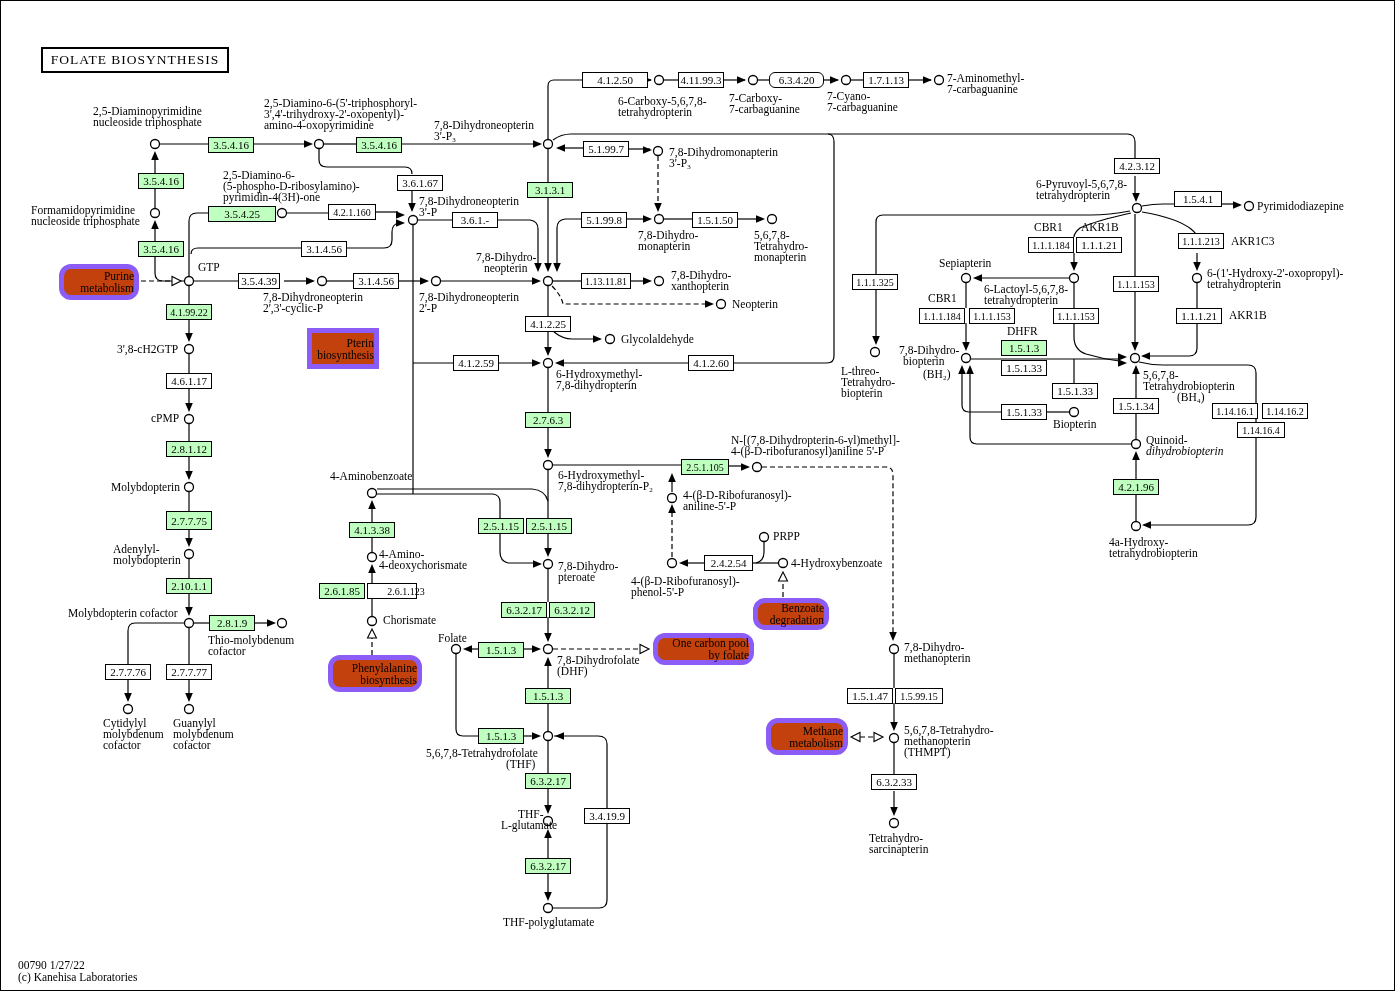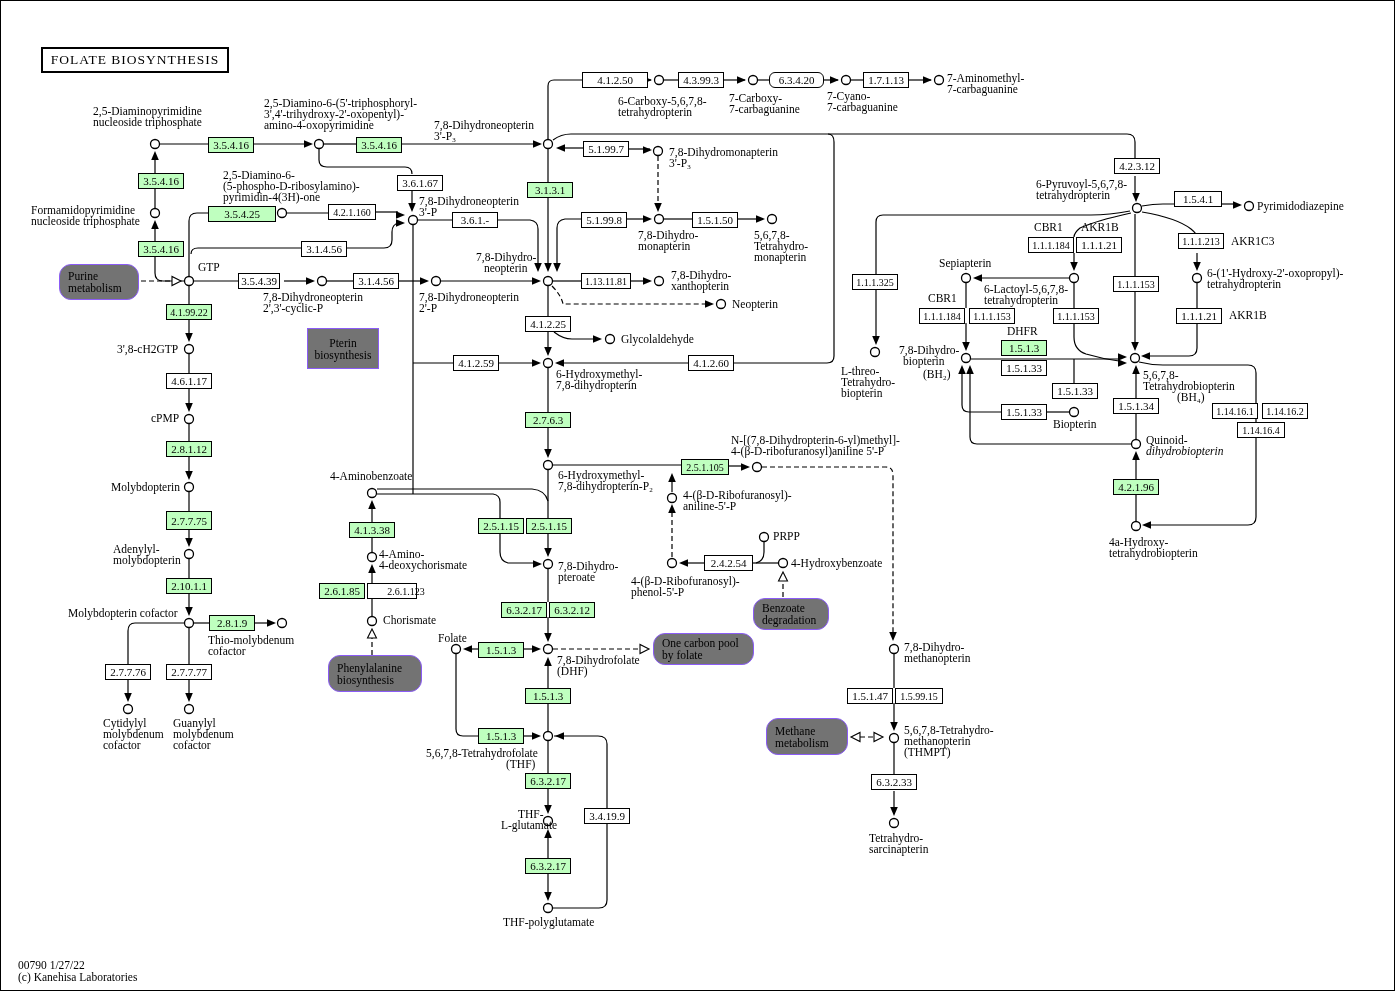--- a/index.html
+++ b/index.html
@@ -9,23 +9,23 @@
     font-family:"Liberation Serif","DejaVu Serif",serif;
   }
   #wires{position:absolute;left:0;top:0;width:1395px;height:991px;}
   .ebox{
     position:absolute;box-sizing:border-box;border:1px solid #000;background:#fff;
     font-size:11px;text-align:center;white-space:nowrap;overflow:visible;
     display:flex;align-items:center;justify-content:center;cursor:pointer;
   }
   .ebox.green{background:var(--green,#bfffbf);}
   .pbox{
-    position:absolute;box-sizing:border-box;border:1px solid #8b5cf6;background:#737373;
+    position:absolute;box-sizing:border-box;border:5px solid #8b5cf6;background:#c2410c;
     font-size:11.5px;line-height:12px;display:flex;flex-direction:column;
-    justify-content:center;padding-left:8px;cursor:pointer;
+    justify-content:center;padding-left:8px;cursor:pointer;align-items:flex-end;
   }
   .pbox.rounded{border-radius:12px;}
   .pbox.centered{padding-left:0;text-align:center;}
   .lbl{
     position:absolute;font-size:11.5px;line-height:11px;white-space:nowrap;color:#000;
   }
   #title-box{
     position:absolute;left:40px;top:46px;width:188px;height:26px;border:2px solid #000;
     box-sizing:border-box;display:flex;align-items:center;justify-content:center;
     font-size:13.5px;letter-spacing:1px;
@@ -339,21 +339,21 @@
     <div class="ebox green" style="left: 208px; top: 614px; width: 46px; height: 16px;">2.8.1.9</div>
     <div class="ebox" style="left: 104px; top: 663px; width: 46px; height: 16px;">2.7.7.76</div>
     <div class="ebox" style="left: 165px; top: 663px; width: 46px; height: 16px;">2.7.7.77</div>
     <div class="ebox" style="left: 451px; top: 211px; width: 46px; height: 16px;">3.6.1.-</div>
     <div class="ebox green" style="left: 526px; top: 181px; width: 46px; height: 16px;">3.1.3.1</div>
     <div class="ebox" style="left: 582px; top: 140px; width: 46px; height: 16px;">5.1.99.7</div>
     <div class="ebox" style="left: 580px; top: 211px; width: 46px; height: 16px;">5.1.99.8</div>
     <div class="ebox" style="left: 691px; top: 211px; width: 46px; height: 16px;">1.5.1.50</div>
     <div class="ebox" style="left: 580px; top: 272px; width: 50px; height: 16px; font-size: 10px;">1.13.11.81</div>
     <div class="ebox" style="left: 581px; top: 71px; width: 66px; height: 16px;">4.1.2.50</div>
-    <div class="ebox" style="left: 677px; top: 71px; width: 46px; height: 16px;">4.3.99.3</div>
+    <div class="ebox" style="left: 677px; top: 71px; width: 46px; height: 16px;">4.11.99.3</div>
     <div class="ebox" style="left: 768px; top: 71px; width: 55px; height: 16px; border-radius: 6px;">6.3.4.20</div>
     <div class="ebox" style="left: 862px; top: 71px; width: 46px; height: 16px;">1.7.1.13</div>
     <div class="ebox" style="left: 524px; top: 315px; width: 46px; height: 16px;">4.1.2.25</div>
     <div class="ebox" style="left: 452px; top: 354px; width: 46px; height: 16px;">4.1.2.59</div>
     <div class="ebox" style="left: 687px; top: 354px; width: 46px; height: 16px;">4.1.2.60</div>
     <div class="ebox green" style="left: 524px; top: 411px; width: 46px; height: 16px;">2.7.6.3</div>
     <div class="ebox green" style="left: 477px; top: 517px; width: 46px; height: 16px;">2.5.1.15</div>
     <div class="ebox green" style="left: 525px; top: 517px; width: 46px; height: 16px;">2.5.1.15</div>
     <div class="ebox green" style="left: 680px; top: 458px; width: 48px; height: 16px; font-size: 10px;">2.5.1.105</div>
     <div class="ebox" style="left: 703px; top: 554px; width: 49px; height: 16px;">2.4.2.54</div>

